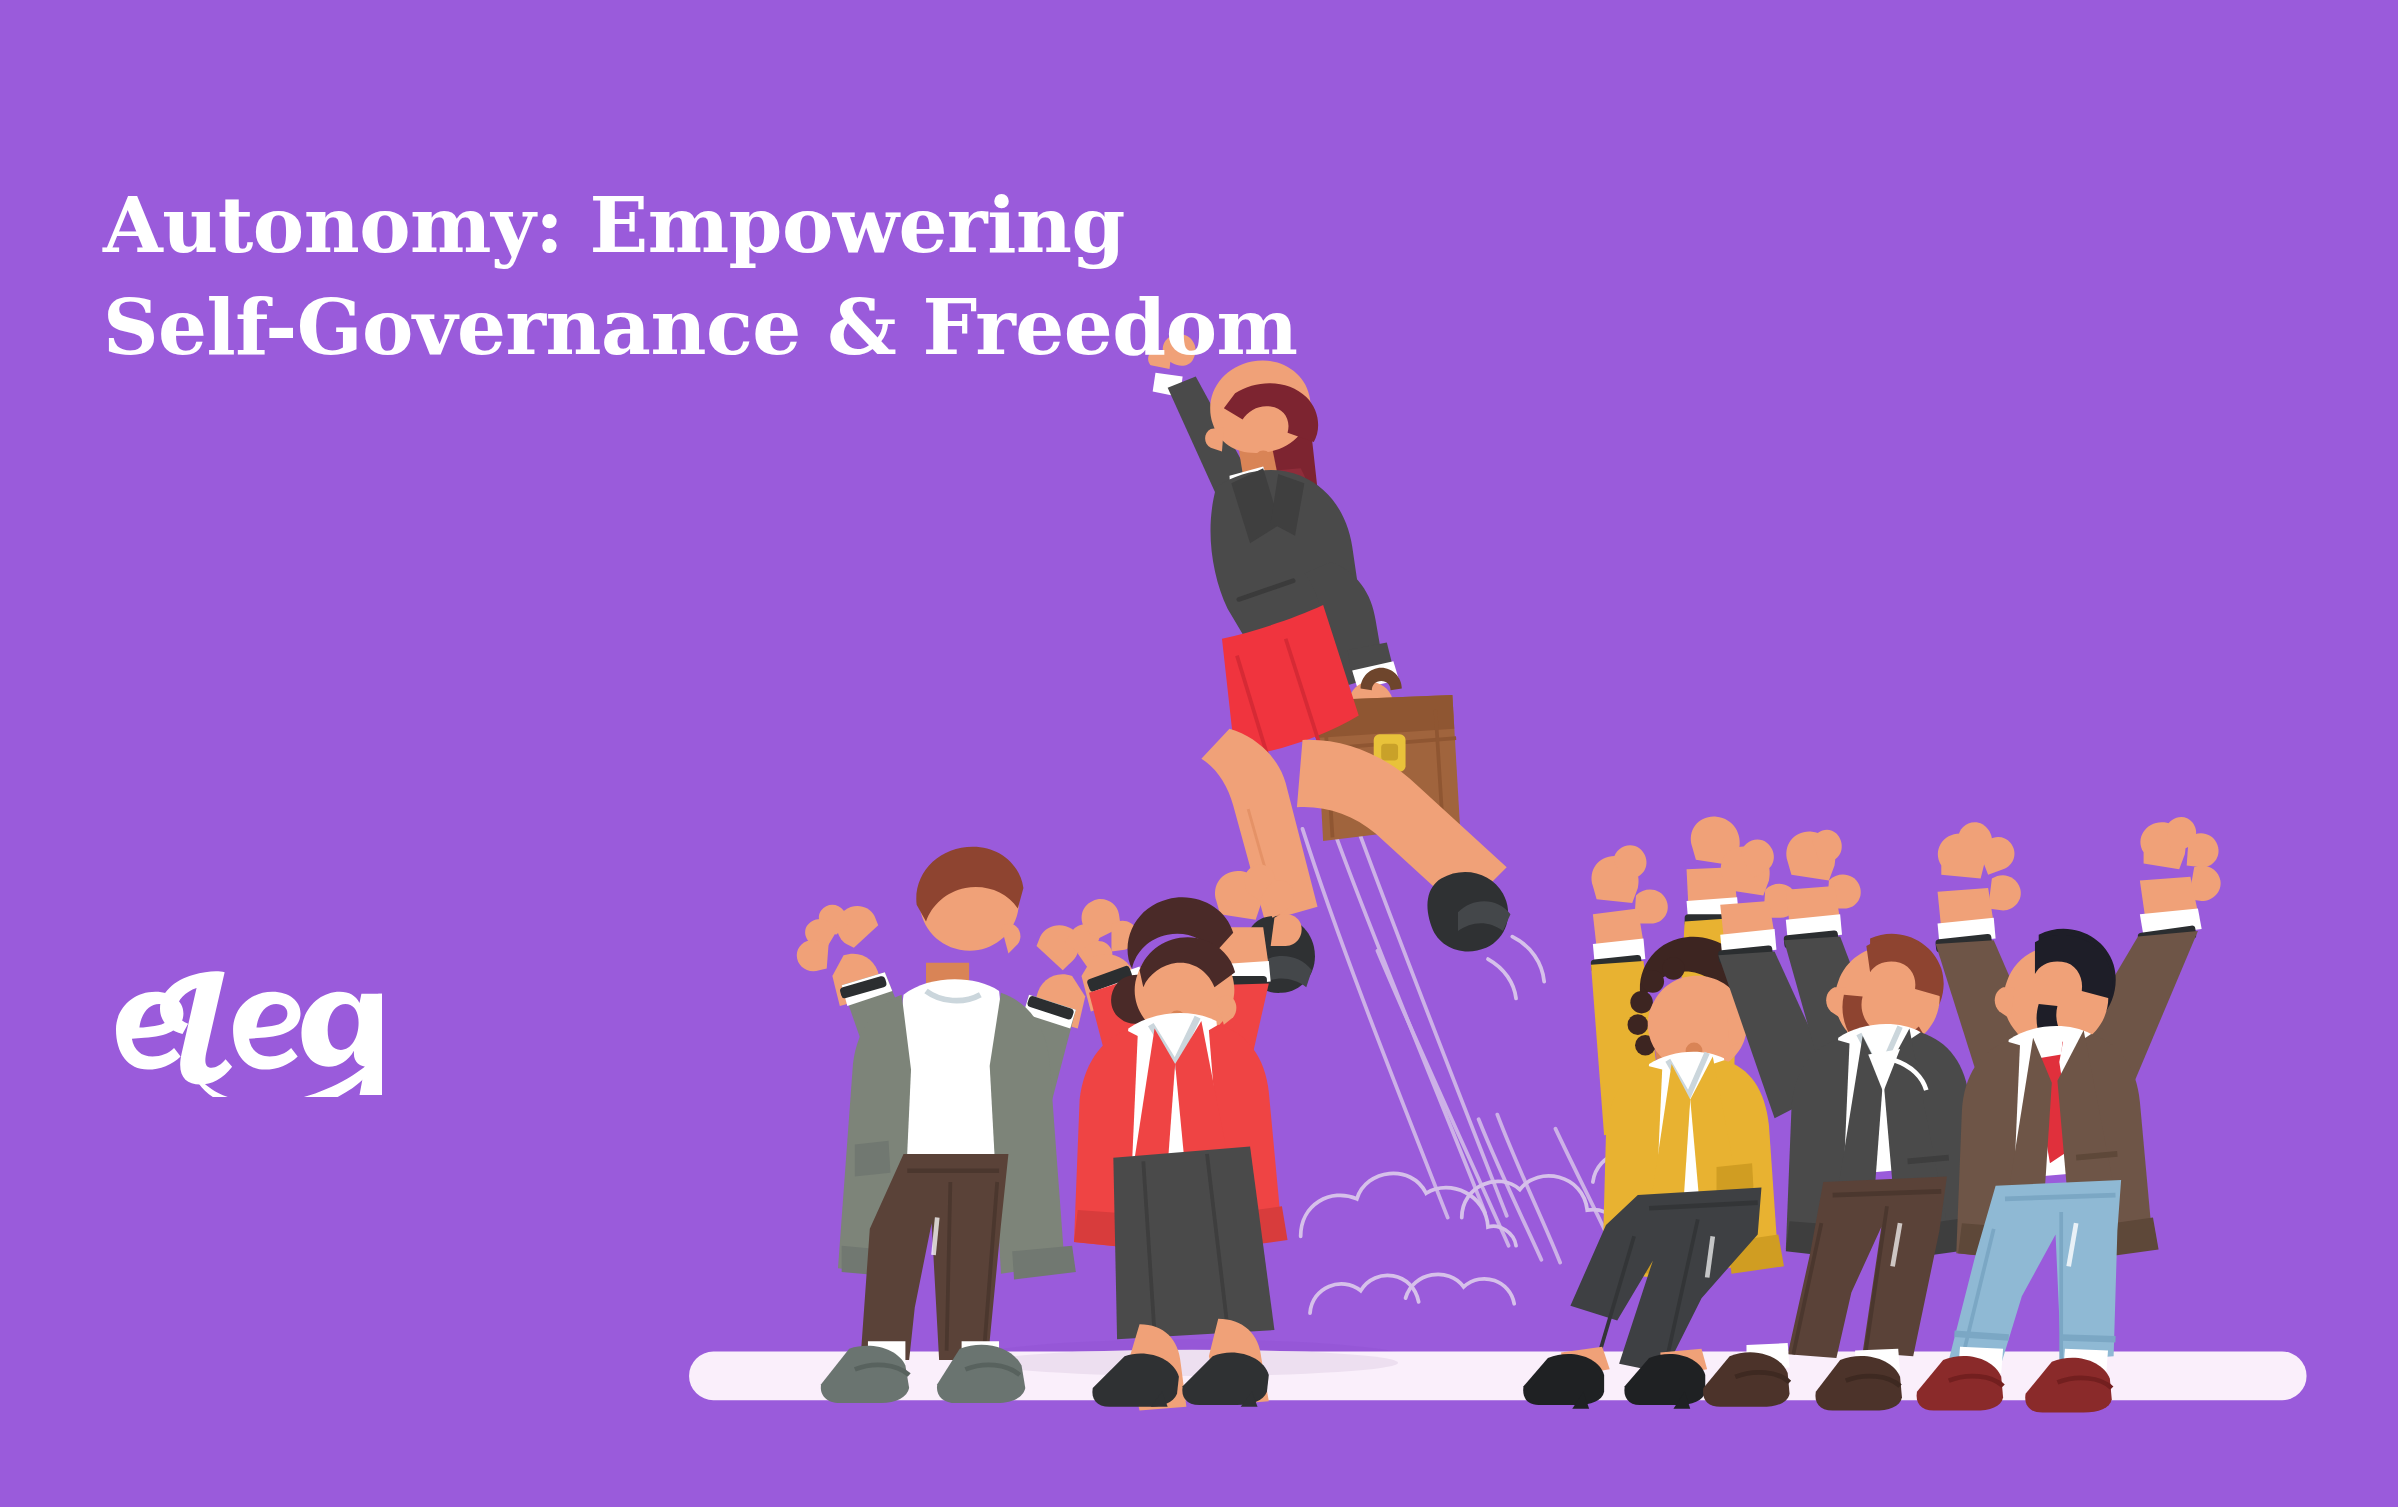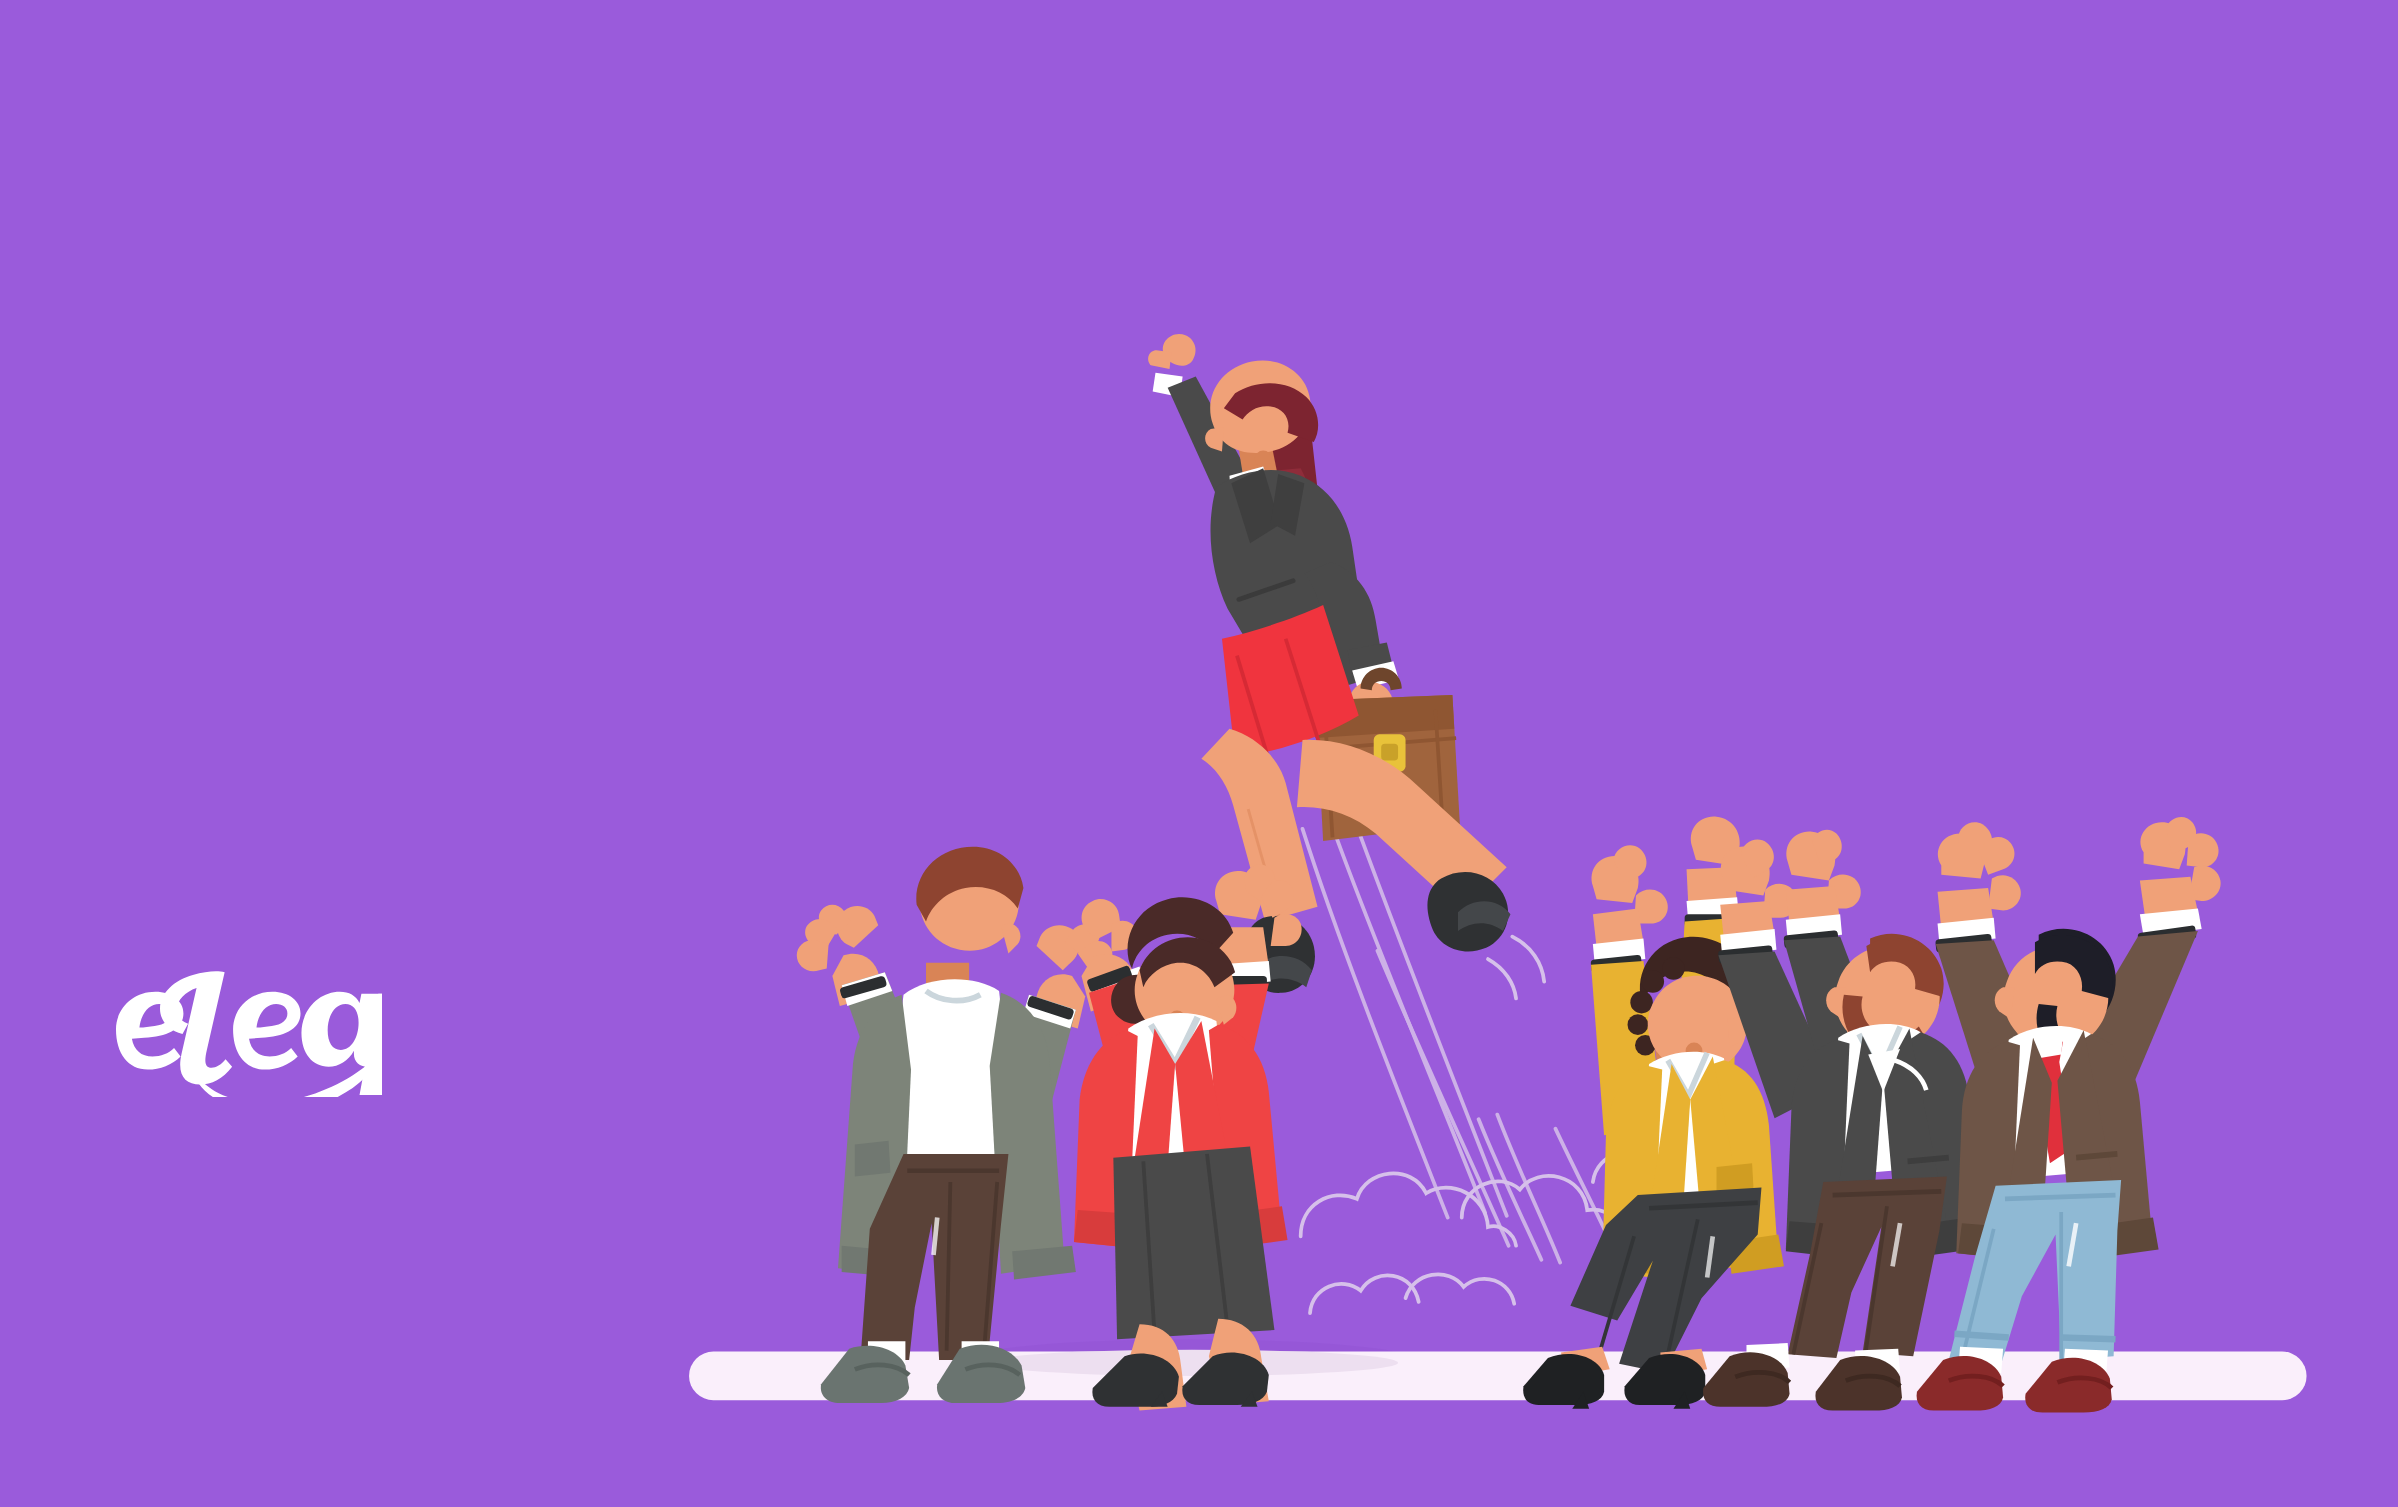--- a/index.html
+++ b/index.html
@@ -446,20 +446,22 @@
 
         <path d="M2074 1452 c24,-10 54,-2 62,18 l2,22 c-2,10 -14,14 -30,14 l-44,0 c-14,0 -20,-8 -18,-20 z" fill="#8a2a2a"></path>
         <path d="M2080 1474 c20,-8 46,-6 58,6" fill="none" stroke="#731f1f" stroke-width="5"></path>
         <path d="M2190 1454 c24,-10 54,-2 62,18 l2,22 c-2,10 -14,14 -30,14 l-44,0 c-14,0 -20,-8 -18,-20 z" fill="#8a2a2a"></path>
         <path d="M2196 1476 c20,-8 46,-6 58,6" fill="none" stroke="#731f1f" stroke-width="5"></path>
       </g>
 
     </g>
   </svg>
 
+  <h1 class="headline">Autonomy: Empowering
+Self-Governance &amp; Freedom</h1>
 
   <div class="logo-wrap">
     <span class="sr">eLeap</span>
     <svg viewBox="0 0 300 150" xmlns="http://www.w3.org/2000/svg" aria-hidden="true">
       <g fill="#ffffff">
 
         <path d="M16 78 c0,-22 18,-40 42,-40 c18,0 30,10 30,23 c0,16 -16,25 -42,26 l-13,1 c2,12 10,19 22,19 c9,0 17,-3 23,-9 l7,9 c-9,9 -22,14 -35,14 c-21,0 -34,-17 -34,-43 z m29,-2 l8,-1 c14,-1 21,-6 21,-14 c0,-6 -5,-10 -12,-10 c-11,0 -19,10 -21,25 z"></path>
 
         <path d="M98 20 c14,-4 26,-5 34,-3 l-19,83 c-3,13 -2,19 5,19 c5,0 10,-3 15,-9 l7,8 c-10,13 -22,19 -34,19 c-17,0 -25,-11 -20,-33 l16,-70 c-12,4 -21,13 -21,23 c0,7 4,12 12,15 l-6,11 c-15,-4 -24,-14 -24,-27 c0,-17 16,-31 35,-36 z"></path>
 

